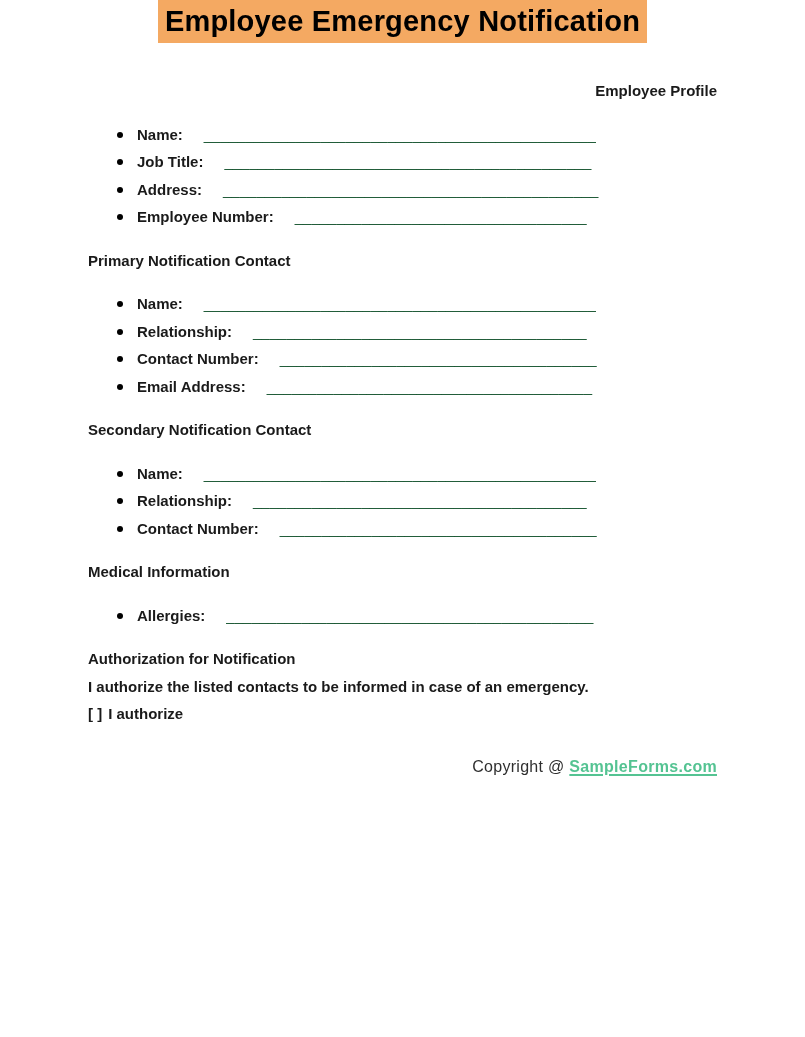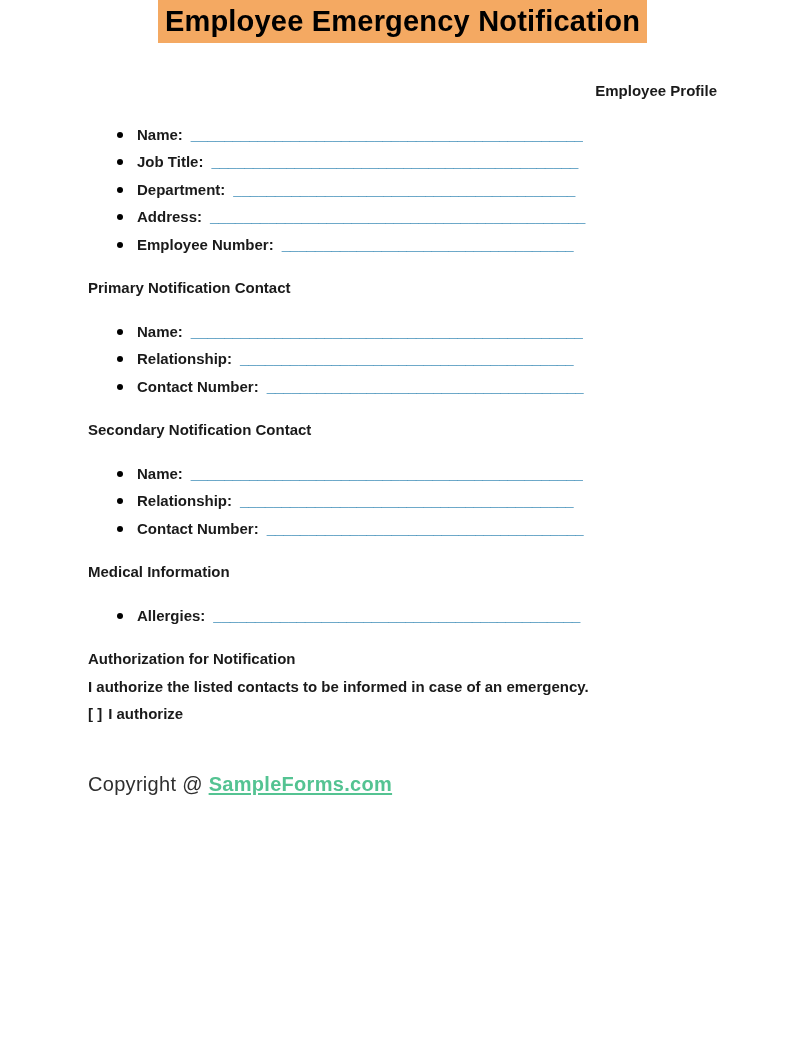--- a/index.html
+++ b/index.html
@@ -57,38 +57,38 @@
     position: absolute;
     left: -20px;
     top: 11px;
     width: 6px;
     height: 6px;
     border-radius: 50%;
     background: #000000;
   }
   .field-label { font-weight: bold; }
   .field-blank {
-    font-weight: bold;
-    color: #0369a1;
-    margin-left: 8px;
+    font-weight: normal;
+    color: #14532d;
+    margin-left: 21px;
     letter-spacing: 0;
   }
 
   .auth-statement, .auth-checkbox-line {
     line-height: 27.5px;
     font-weight: bold;
   }
   .auth-checkbox-line .checkbox-glyph { margin-right: 6px; }
 
   
   .footer {
-    margin-top: 44px;
+    margin-top: 27px;
     padding: 0 88px;
-    text-align: left;
-    font-size: 20px;
+    text-align: right;
+    font-size: 16px;
     line-height: 24px;
     font-weight: normal;
     color: #2f2f2f;
     letter-spacing: 0.3px;
   }
   .footer-link {
     color: #54C392;
     font-weight: bold;
     text-decoration: underline;
     text-decoration-thickness: 2px;
@@ -111,40 +111,40 @@
 
     <div class="section-heading first">Employee Profile</div>
     <ul class="field-list">
       <li>
         <span class="bullet"></span><span class="field-label">Name:</span><span class="field-blank">_______________________________________________</span>
       </li>
       <li>
         <span class="bullet"></span><span class="field-label">Job Title:</span><span class="field-blank">____________________________________________</span>
       </li>
       <li>
-        <span class="bullet"></span><span class="field-label">Department:</span><span class="field-blank">_________________________________________</span>
-      </li>
-      <li>
         <span class="bullet"></span><span class="field-label">Address:</span><span class="field-blank">_____________________________________________</span>
       </li>
       <li>
         <span class="bullet"></span><span class="field-label">Employee Number:</span><span class="field-blank">___________________________________</span>
       </li>
     </ul>
 
     <div class="section-heading">Primary Notification Contact</div>
     <ul class="field-list">
       <li>
         <span class="bullet"></span><span class="field-label">Name:</span><span class="field-blank">_______________________________________________</span>
       </li>
       <li>
         <span class="bullet"></span><span class="field-label">Relationship:</span><span class="field-blank">________________________________________</span>
       </li>
       <li>
         <span class="bullet"></span><span class="field-label">Contact Number:</span><span class="field-blank">______________________________________</span>
+      </li>
+      <li>
+        <span class="bullet"></span><span class="field-label">Email Address:</span><span class="field-blank">_______________________________________</span>
       </li>
     </ul>
 
     <div class="section-heading">Secondary Notification Contact</div>
     <ul class="field-list">
       <li>
         <span class="bullet"></span><span class="field-label">Name:</span><span class="field-blank">_______________________________________________</span>
       </li>
       <li>
         <span class="bullet"></span><span class="field-label">Relationship:</span><span class="field-blank">________________________________________</span>

